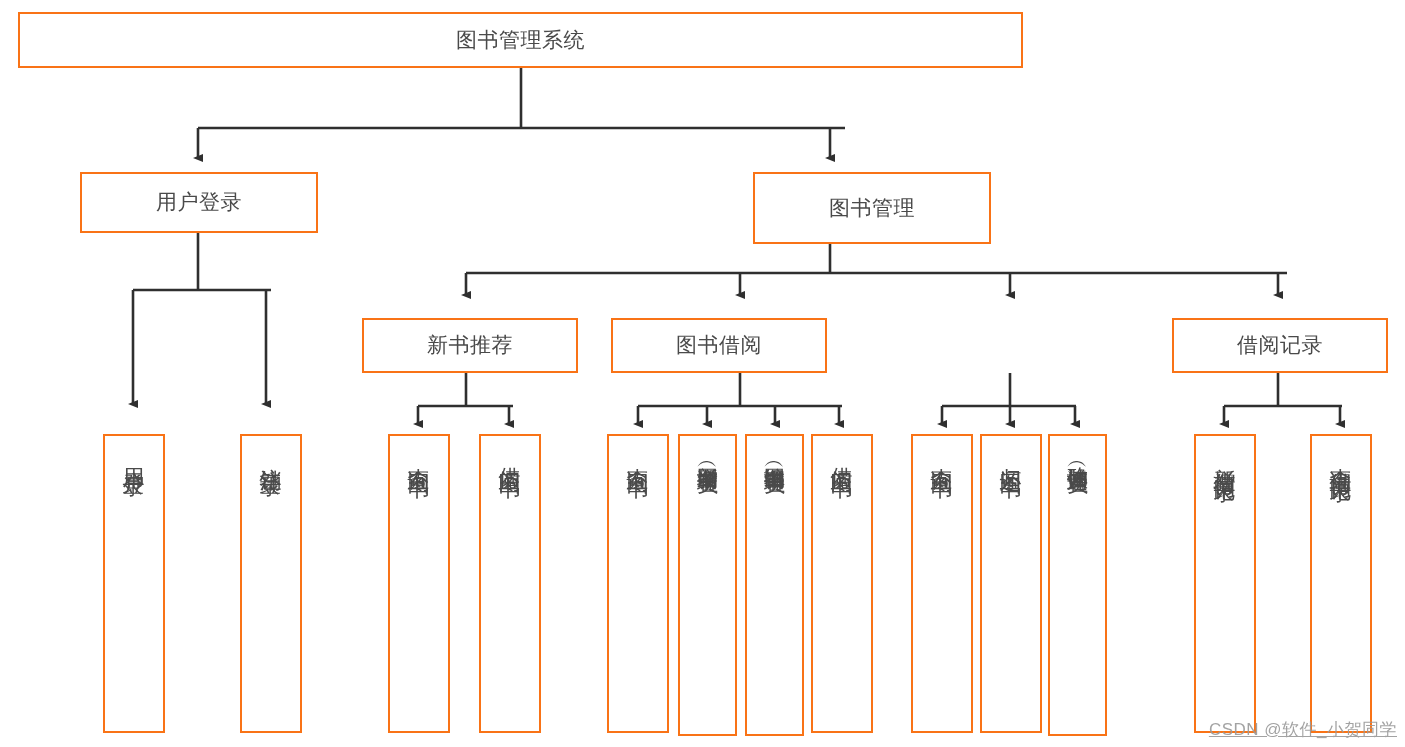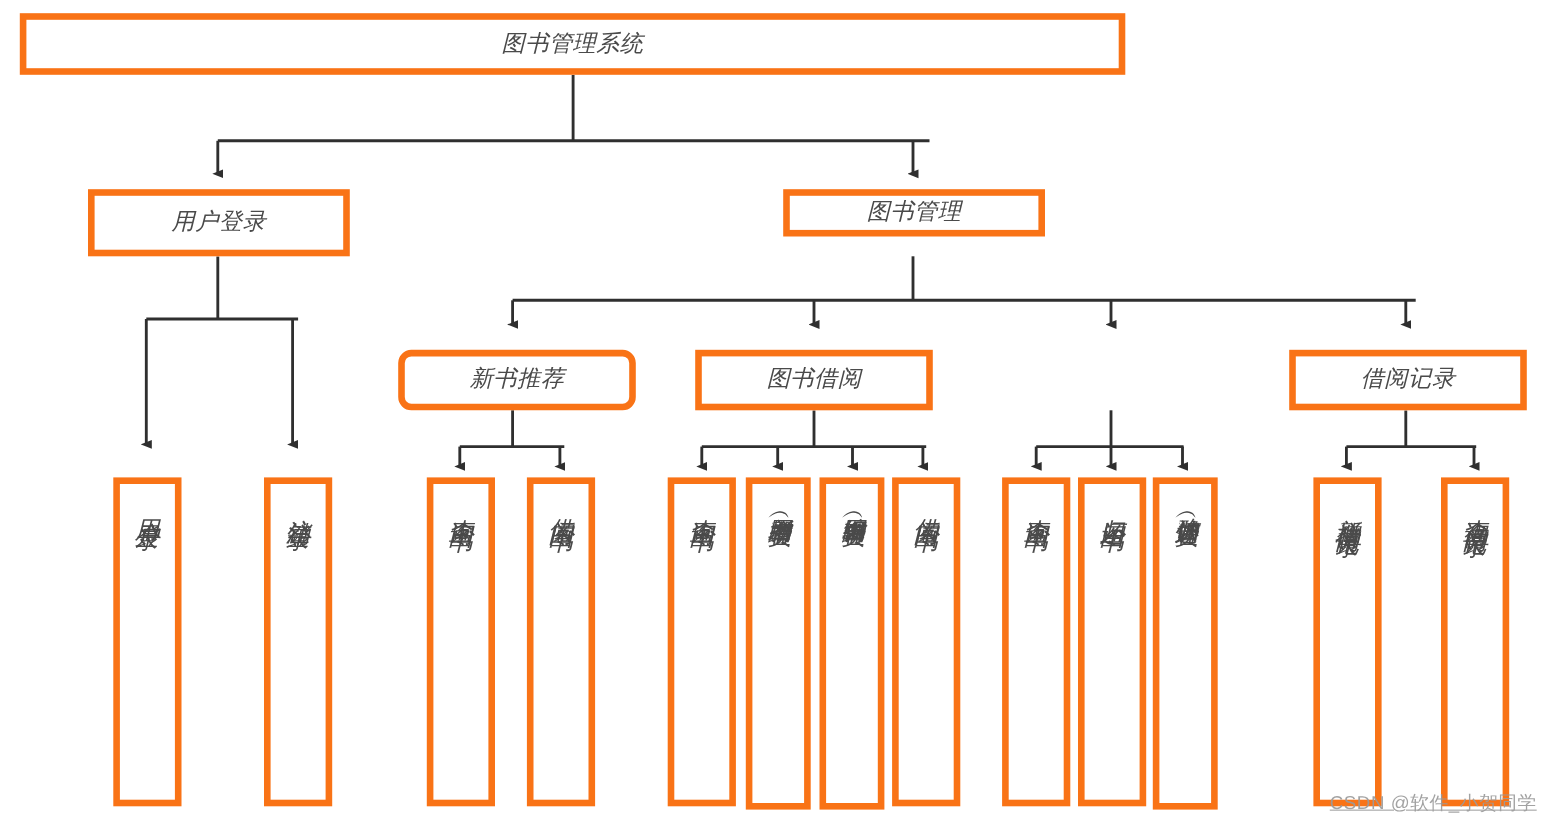--- a/index.html
+++ b/index.html
@@ -24,26 +24,25 @@
     left: 0;
     top: 0;
     width: 1405px;
     height: 747px;
     pointer-events: none;
   }
   .node {
     position: absolute;
     box-sizing: border-box;
     background: #ffffff;
-    border: 6px solid #f97316;
+    border: 2px solid #f97316;
     display: flex;
     align-items: center;
     justify-content: center;
     overflow: hidden;
-    font-style: italic;
   }
   .node-label {
     color: #4a4a4a;
     font-size: 21px;
     line-height: 1.18;
     letter-spacing: 0.5px;
     white-space: nowrap;
     text-align: center;
   }
   .node.vertical {
@@ -131,28 +130,28 @@
     </g>
   </svg>
 
   <div class="node" style="left:18px; top:12px; width:1005px; height:56px;">
     <span class="node-label">图书管理系统</span>
   </div>
 
   <div class="node" style="left:80px; top:172px; width:238px; height:61px;">
     <span class="node-label">用户登录</span>
   </div>
-  <div class="node" style="left:712px; top:172px; width:238px; height:43px;">
+  <div class="node" style="left:753px; top:172px; width:238px; height:72px;">
     <span class="node-label">图书管理</span>
   </div>
 
-  <div class="node" style="left:362px; top:318px; width:216px; height:55px;border-radius:12px;">
+  <div class="node" style="left:362px; top:318px; width:216px; height:55px;">
     <span class="node-label">新书推荐</span>
   </div>
-  <div class="node" style="left:632px; top:318px; width:216px; height:55px;">
+  <div class="node" style="left:611px; top:318px; width:216px; height:55px;">
     <span class="node-label">图书借阅</span>
   </div>
   <div class="node" style="left:1172px; top:318px; width:216px; height:55px;">
     <span class="node-label">借阅记录</span>
   </div>
 
   <div class="node vertical" style="left:103px; top:434px; width:62px; height:299px;">
     <span class="node-label">用户登录</span>
   </div>
   <div class="node vertical" style="left:240px; top:434px; width:62px; height:299px;">

